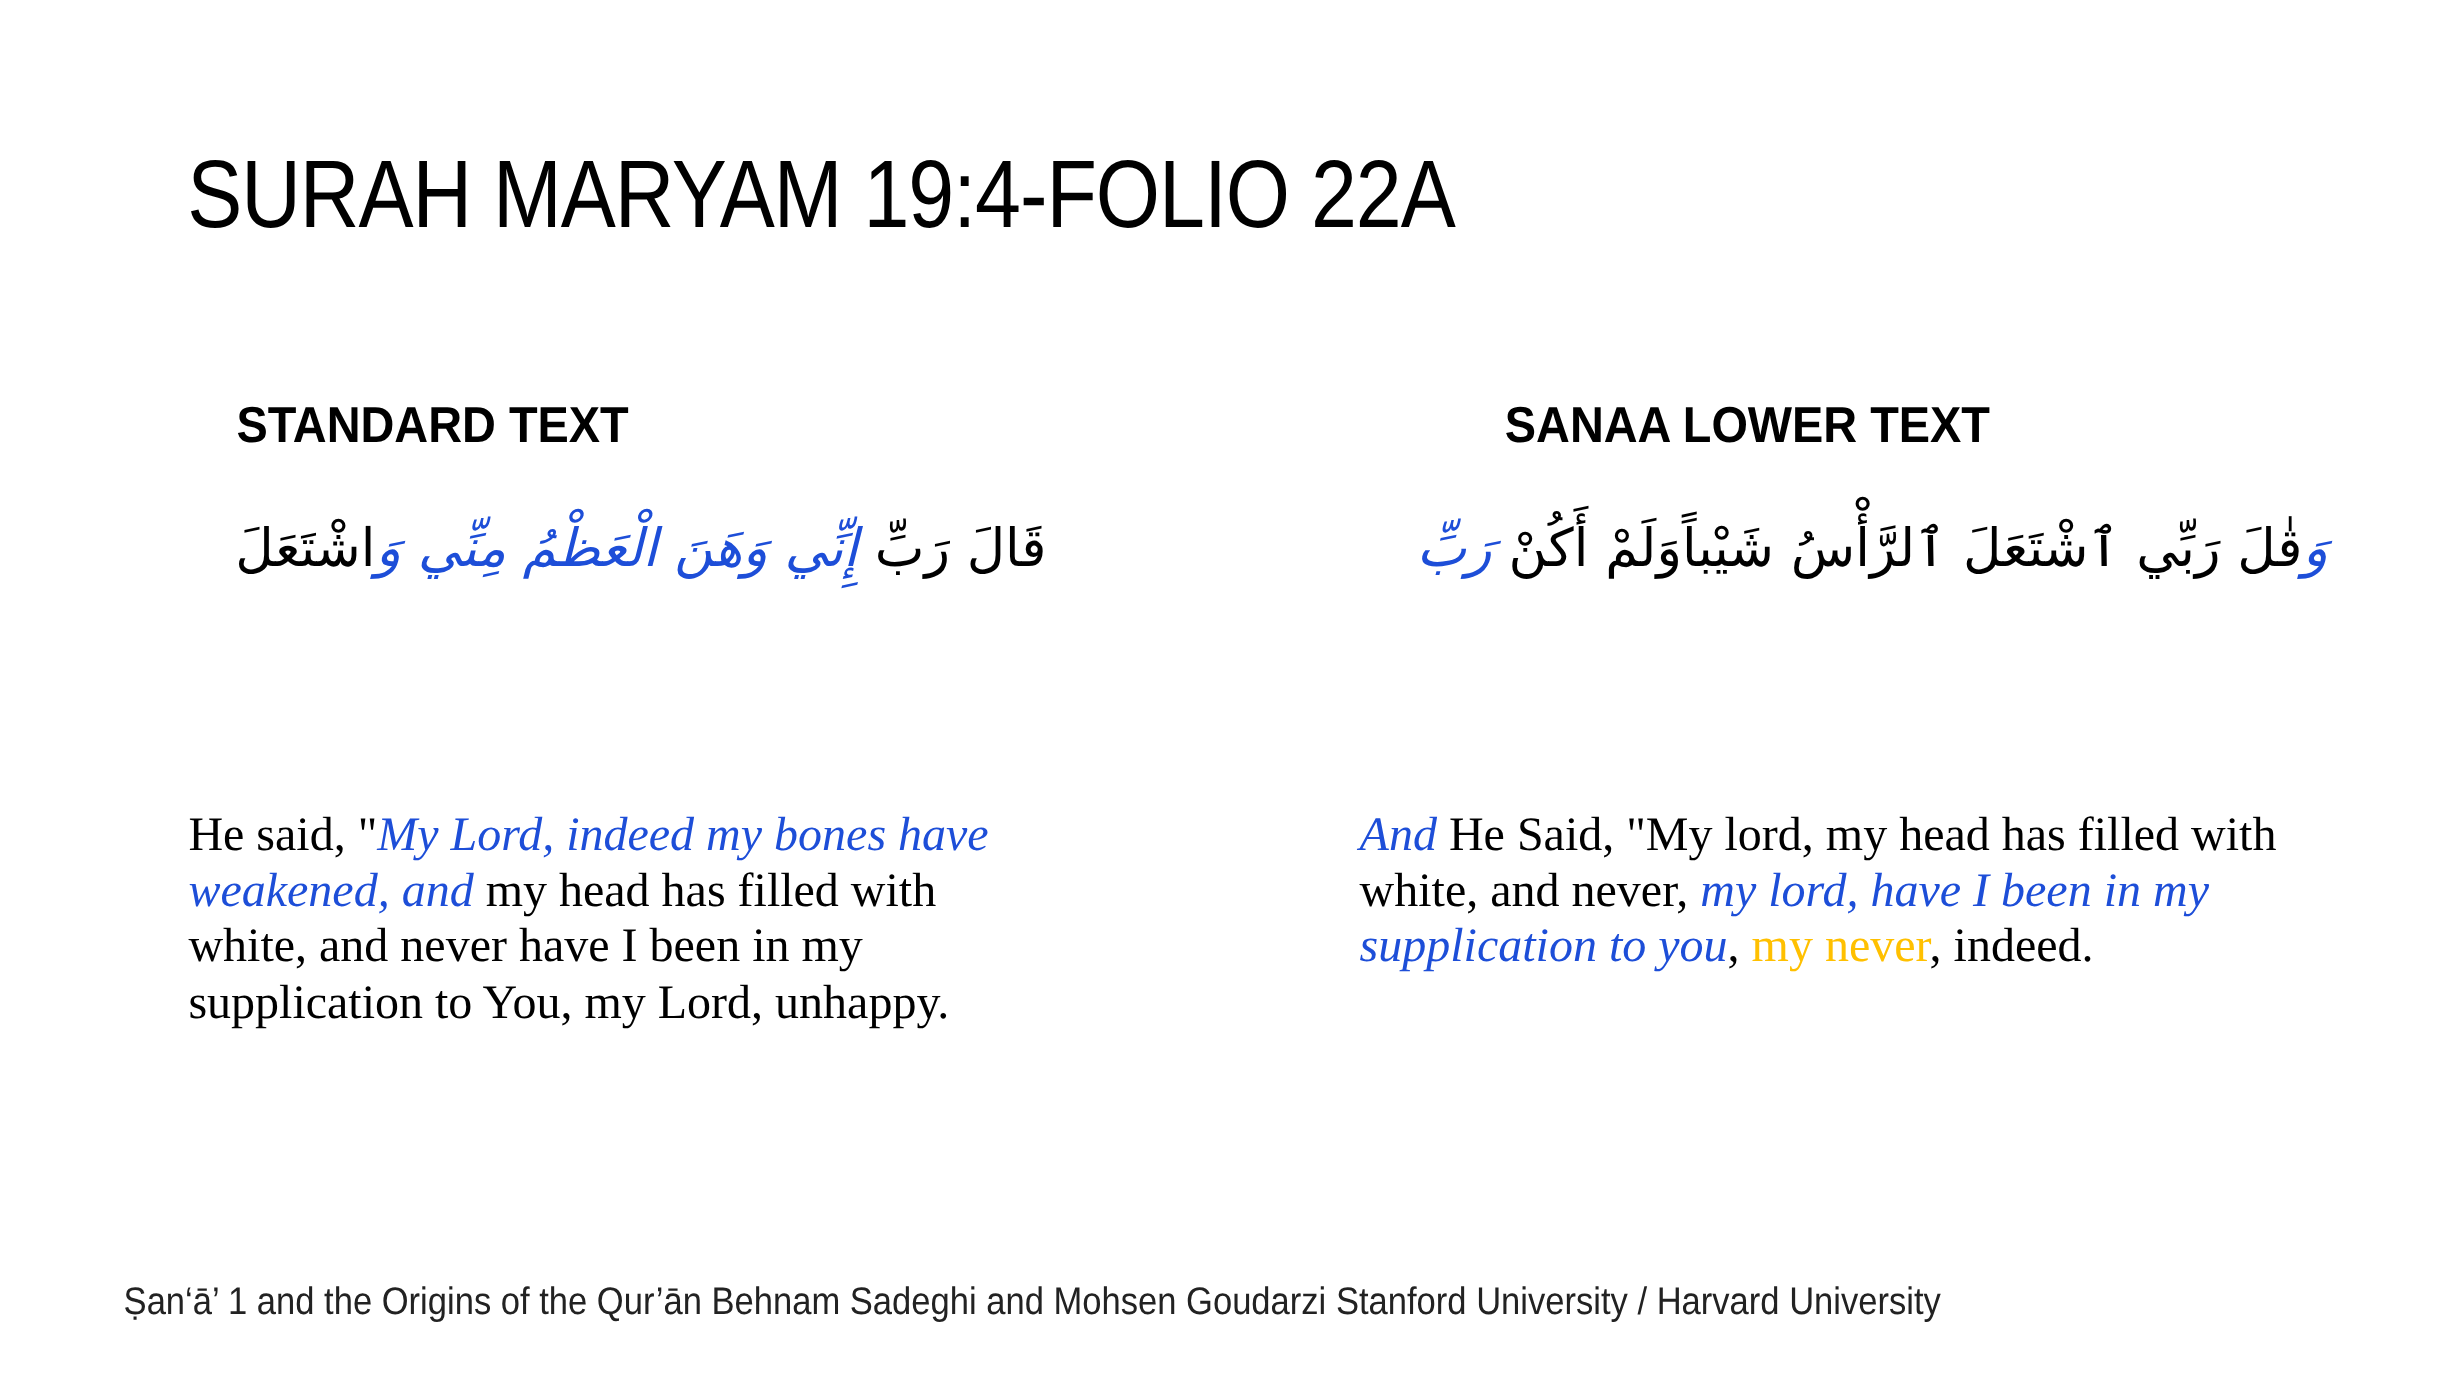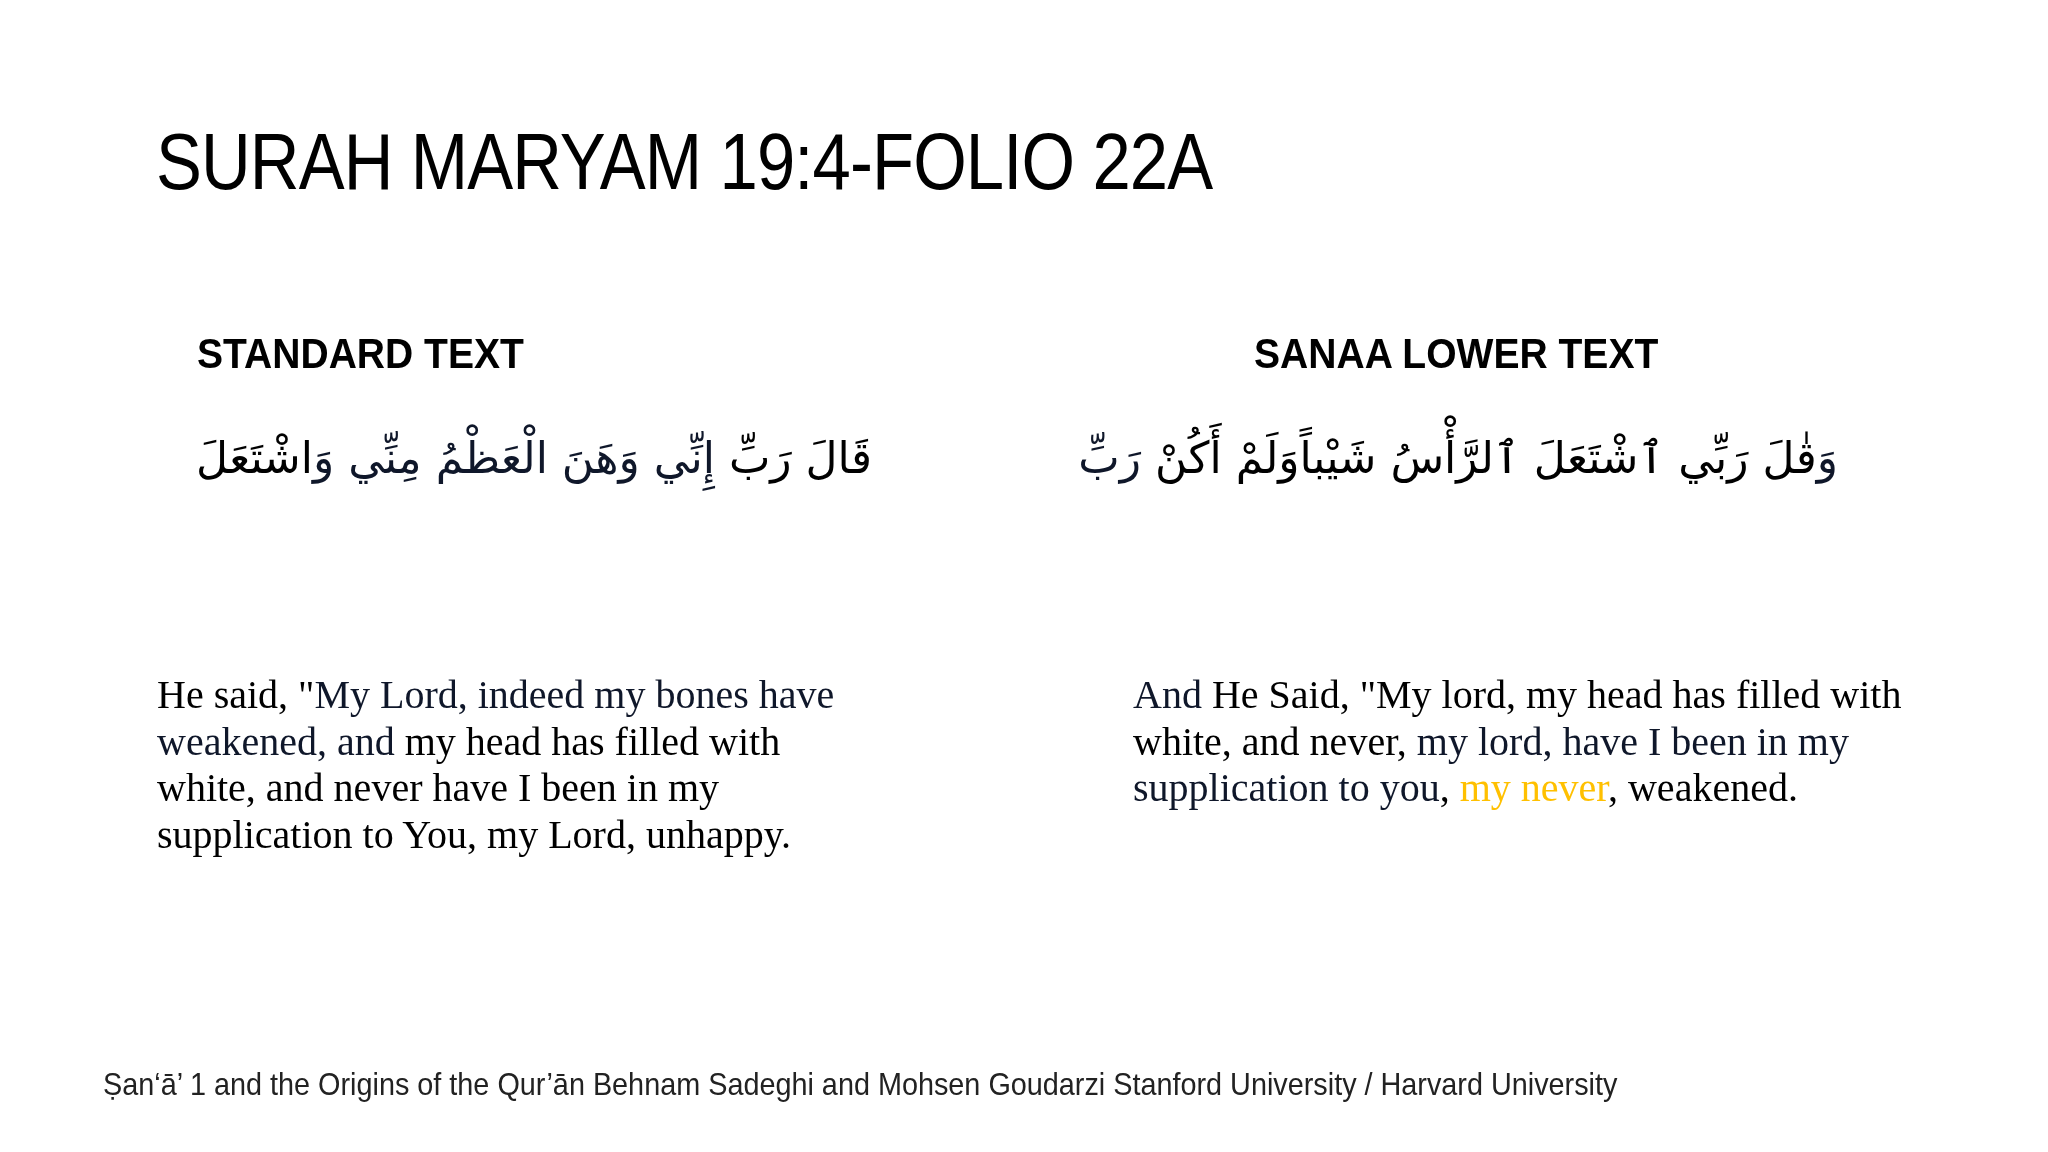--- a/index.html
+++ b/index.html
@@ -20,30 +20,30 @@
     }
     .col-heading.left { left: 197px; }
     .col-heading.right { left: 1254px; }
     .arabic {
       position: absolute; top: 428px;
       font-family: "DejaVu Sans", sans-serif;
       font-size: 44px; line-height: 60px;
       direction: rtl; text-align: right;
     }
     .arabic.left { left: 170px; width: 702px; }
-    .arabic.right { left: 1074px; width: 764px; }
+    .arabic.right { left: 1176px; width: 764px; }
     .arabic .line { display: block; white-space: nowrap; }
     .english {
       position: absolute; top: 672px;
       font-family: "Liberation Serif", serif;
       font-size: 40px; line-height: 46.5px; color: #000;
     }
     .english.left { left: 157px; width: 720px; }
     .english.right { left: 1133px; width: 770px; }
-    .red { color: #0f172a; }
+    .red { color: #1d4ed8; font-style: italic; }
     .yellow { color: #FFC000; }
     .footer {
       position: absolute; left: 103px; top: 1064px;
       font-family: "Liberation Sans", sans-serif; font-size: 32px; line-height: 40px;
       color: #222; white-space: nowrap;
       transform: scaleX(0.9); transform-origin: left top;
     }
   </style>
 </head>
 <body>
@@ -62,16 +62,16 @@
   </div>
 
   <div class="arabic right">
     <span class="line">
       <span class="red">وَ</span><span>قٰلَ رَبِّي ٱشْتَعَلَ ٱلرَّأْسُ شَيْباًوَلَمْ أَكُنْ </span><span class="red">رَبِّ</span>
     </span>
   </div>
 
   <div class="english left"><span>He said, "</span><span class="red">My Lord, indeed my bones have weakened, and</span><span> my head has filled with white, and never have I been in my supplication to You, my Lord, unhappy.</span></div>
 
-  <div class="english right"><span class="red">And</span><span> He Said, "My lord, my head has filled with white, and never, </span><span class="red">my lord, have I been in my supplication to you</span><span>, </span><span class="yellow">my never</span><span>, weakened.</span></div>
+  <div class="english right"><span class="red">And</span><span> He Said, "My lord, my head has filled with white, and never, </span><span class="red">my lord, have I been in my supplication to you</span><span>, </span><span class="yellow">my never</span><span>, indeed.</span></div>
 
   <div class="footer">Ṣan‘ā’ 1 and the Origins of the Qur’ān Behnam Sadeghi and Mohsen Goudarzi  Stanford University / Harvard University</div>
 </div>
 
 </body></html>

